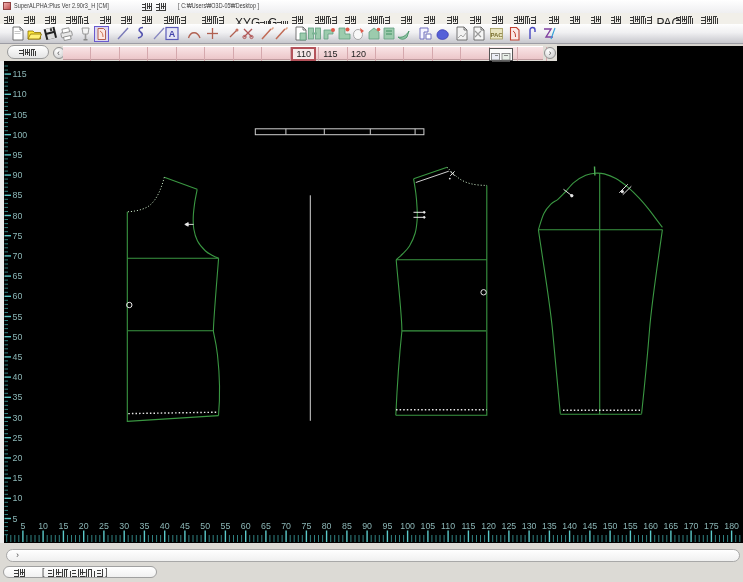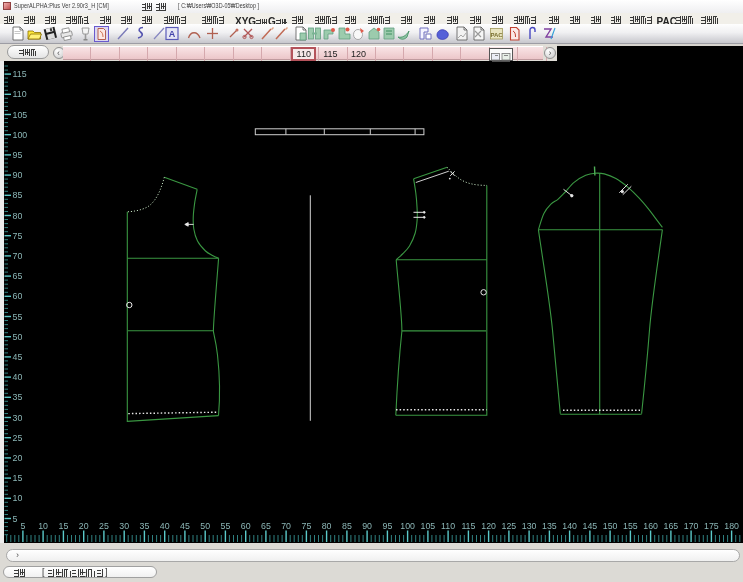--- a/index.html
+++ b/index.html
@@ -1,21 +1,21 @@
 <!DOCTYPE html>
 <html><head><meta charset="utf-8"><style>
 *{margin:0;padding:0;box-sizing:border-box}
 body{width:743px;height:582px;position:relative;overflow:hidden;font-family:"Liberation Sans",sans-serif;background:#d6d3ce}
 #title{position:absolute;left:0;top:0;width:743px;height:20px;background:linear-gradient(180deg,#ffffff,#e7e7ea);border-bottom:1px solid #d8d8d8;font-size:7.6px;color:#3a3a3a;line-height:12px;white-space:nowrap;letter-spacing:0.1px}
 #title .tt{position:absolute;top:0;transform-origin:0 50%;white-space:nowrap}
 #title .tk{position:absolute;top:2.5px}
 #title .ic{position:absolute;left:3px;top:2px;display:block;width:8px;height:8px;background:linear-gradient(135deg,#f0b0b0,#c05050);border:1px solid #904040}
 #menu{position:absolute;left:0;top:13px;width:743px;height:11px;background:#f1efe9;font-size:8px;color:#222}
 .mi{position:absolute;top:3px;white-space:nowrap}
-.mi b{font-weight:bold;font-size:10px;color:#222;vertical-align:1px}
+.mi b{font-weight:normal;font-size:12px;color:#222;vertical-align:1px}
 .kt i,.mi i{display:inline-block;width:5px;height:7.5px;margin-right:0.9px;position:relative}
 .ks i{display:inline-block;width:6.6px;height:8px;margin-right:1.5px}
 .mi i:nth-of-type(3n+1),.kt i:nth-of-type(3n+1),.ks i:nth-of-type(3n+1){background:
  linear-gradient(#3a3a3a,#3a3a3a) 0 1px/4px 1.2px no-repeat,
  linear-gradient(#3a3a3a,#3a3a3a) 0 4px/4px 1.2px no-repeat,
  linear-gradient(#3a3a3a,#3a3a3a) 0 7px/5px 1.2px no-repeat,
  linear-gradient(#3a3a3a,#3a3a3a) 100% 0/1.2px 100% no-repeat}
 .mi i:nth-of-type(3n+2),.kt i:nth-of-type(3n+2),.ks i:nth-of-type(3n+2){background:
  linear-gradient(#3a3a3a,#3a3a3a) 0 0/1.2px 6px no-repeat,
  linear-gradient(#3a3a3a,#3a3a3a) 2.1px 0/1.2px 6px no-repeat,

